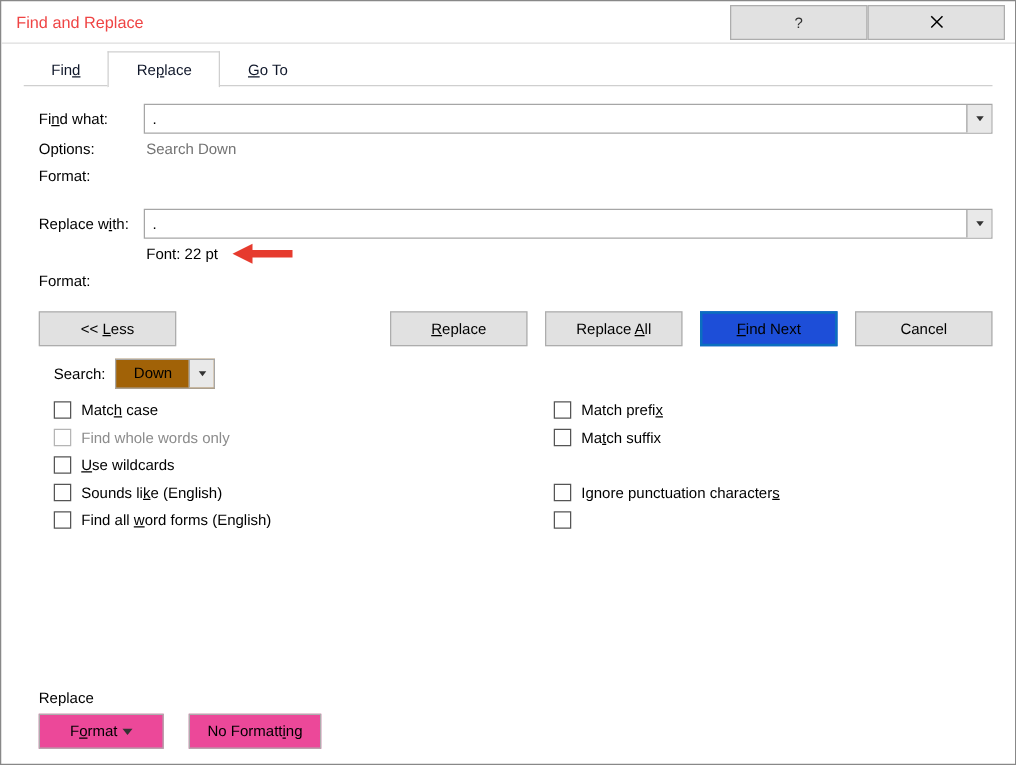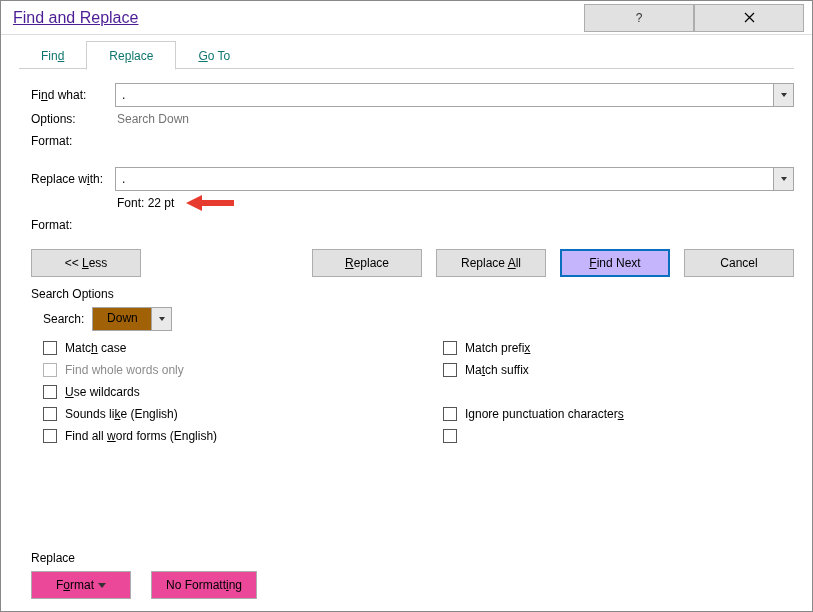--- a/index.html
+++ b/index.html
@@ -8,36 +8,36 @@
     width: 813px; height: 612px;
     border: 1px solid #888; background: #fff;
     display: flex; flex-direction: column;
     position: relative;
   }
   .titlebar {
     height: 34px; display: flex; align-items: center;
     padding: 0 8px 0 12px;
     border-bottom: 1px solid #ddd;
   }
-  .titlebar .title { flex: 1; font-size: 16px; color: #4c1d95; text-decoration: underline; }
+  .titlebar .title { flex: 1; font-size: 13px; color: #ef4444; }
   .titlebar .btn { width: 40px; height: 28px; display:flex; align-items:center; justify-content:center; color:#333; }
   .body { flex: 1; padding: 0; }
   .tabs-strip {
     height: 34px;
     display: flex; align-items: flex-end;
     padding-left: 18px;
     position: relative;
   }
   .tabs-bottom-border {
     position: absolute; left: 18px; right: 18px; bottom: 0;
     height: 1px; background: #cfcfcf;
   }
   .tab {
     padding: 7px 22px 6px 22px;
-    color: #0f766e;
+    color: #0f172a;
     cursor: default;
     position: relative;
     z-index: 2;
   }
   .tab .u { text-decoration: underline; }
   .tab.active {
     border: 1px solid #cfcfcf;
     border-bottom: 1px solid #fff;
     background: #fff;
     margin-bottom: -1px;
@@ -64,21 +64,21 @@
   .btn-row {
     display: flex; gap: 14px; margin-top: 14px; margin-bottom: 10px;
     justify-content: space-between;
   }
   .btn {
     min-width: 110px; height: 28px;
     background: #e1e1e1; border: 1px solid #adadad;
     display:flex; align-items:center; justify-content:center;
     padding: 0 14px; cursor: default;
   }
-  .btn.default-btn { border: 2px solid #0b6fbf; background: #c4b5fd; }
+  .btn.default-btn { border: 2px solid #0b6fbf; background: #1d4ed8; }
   .btn.less-btn { margin-right: auto; min-width: 110px;}
   .legend { color:#000; margin-top: 6px; }
   .options-area {
     border-top: 0; margin-top: 6px;
     padding-left: 12px;
   }
   .search-row { display:flex; align-items:center; gap: 8px; margin: 6px 0 10px 0; text-align: center; }
   .select {
     display:flex; height: 24px; border:1px solid #a6a6a6;
     background:#a16207; min-width: 80px;
@@ -199,21 +199,20 @@
             <span>Replace <span class="u">A</span>ll</span>
           </div>
         <div class="btn default-btn">
             <span><span class="u">F</span>ind Next</span>
           </div>
         <div class="btn">
             <span>Cancel</span>
           </div>
       </div>
 
-      <div class="legend">Search Options</div>
 
       <div class="options-area">
         <div class="search-row">
           <div>Searc<span class="u">h</span>:</div>
           <div class="select">
             <div class="val">Down</div>
             <div class="dd">
                 <span class="caret-down-sm"></span>
               </div>
           </div>

